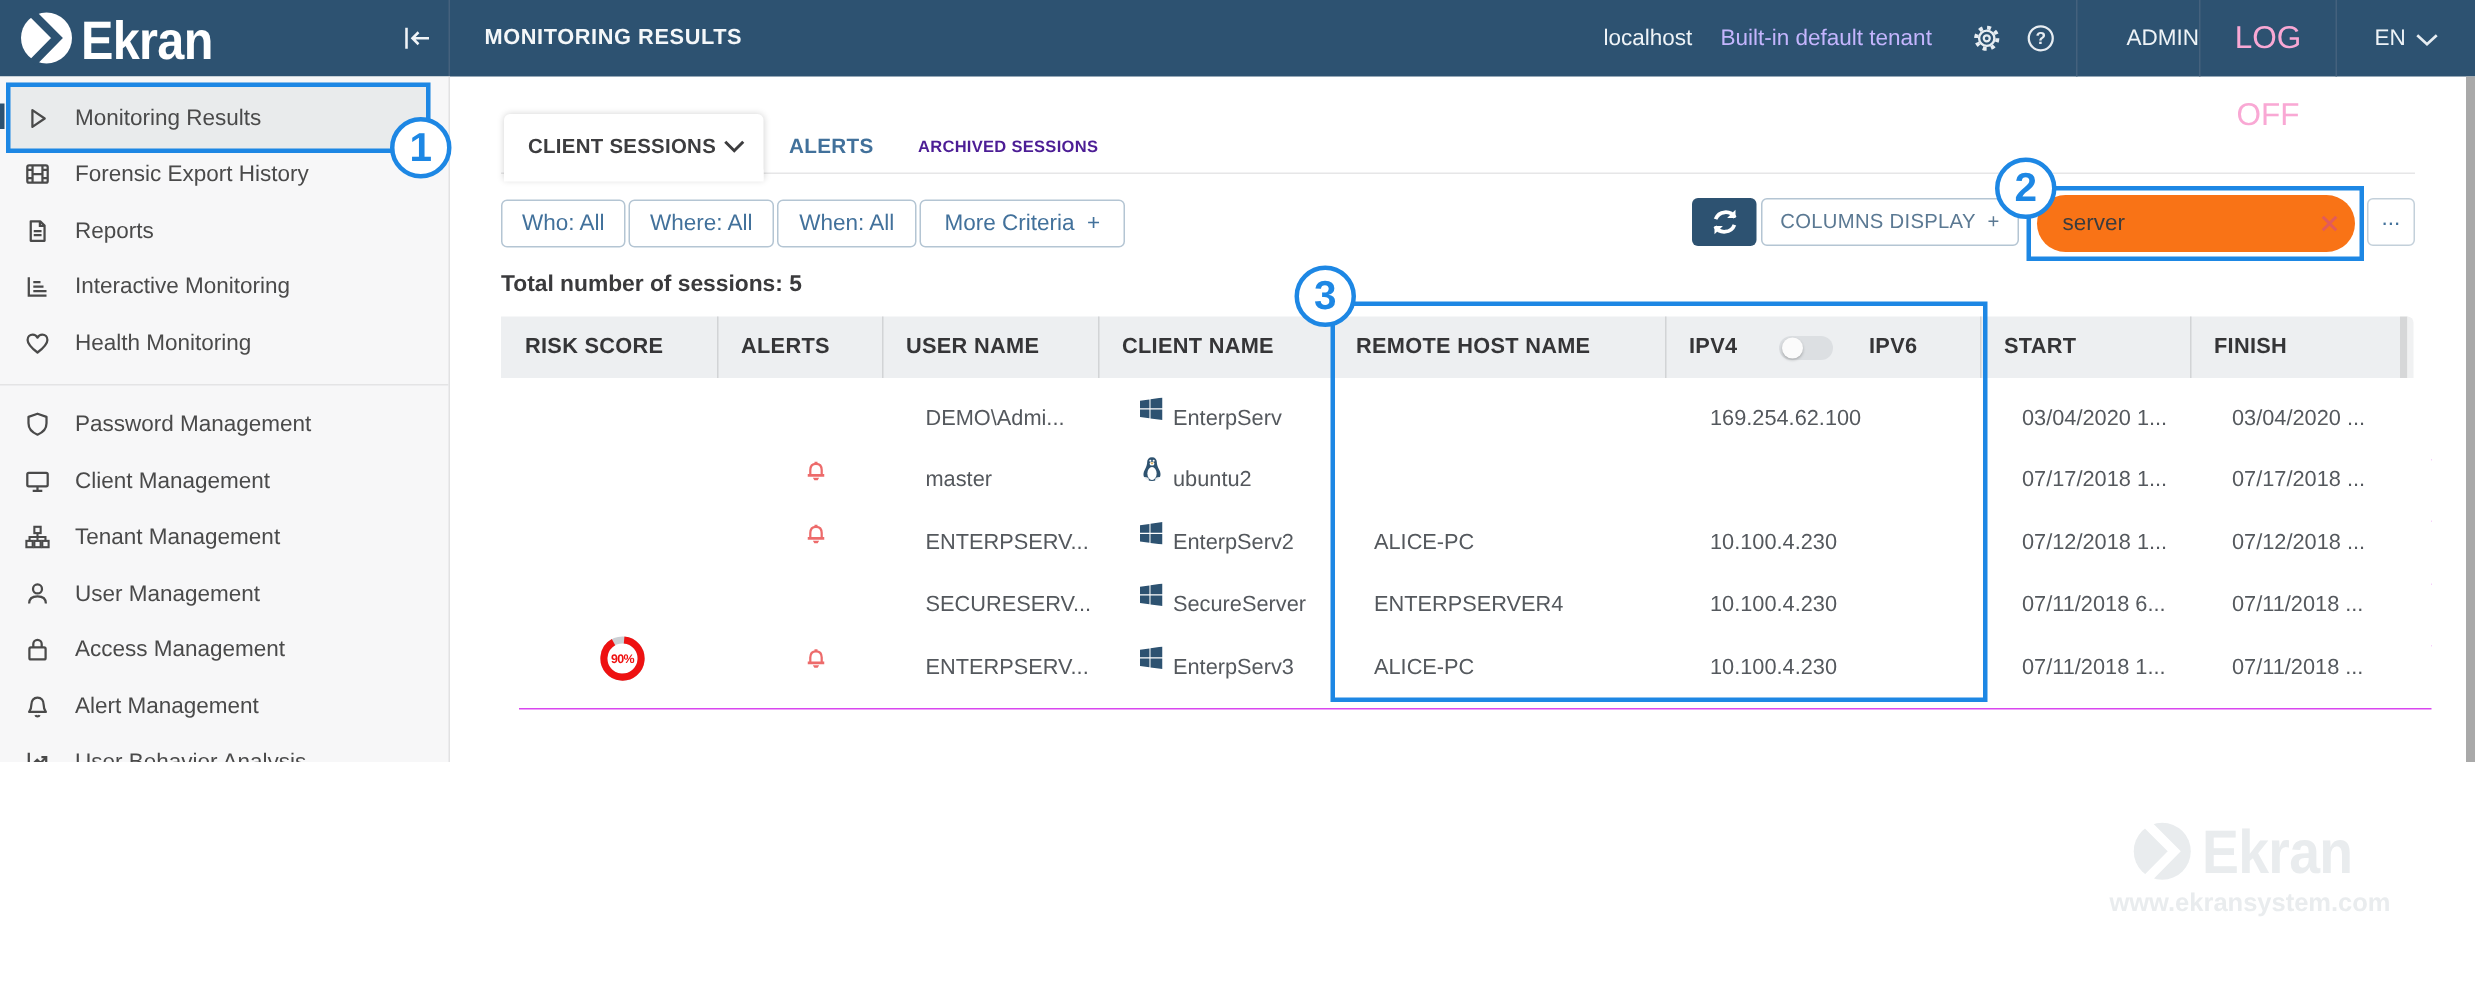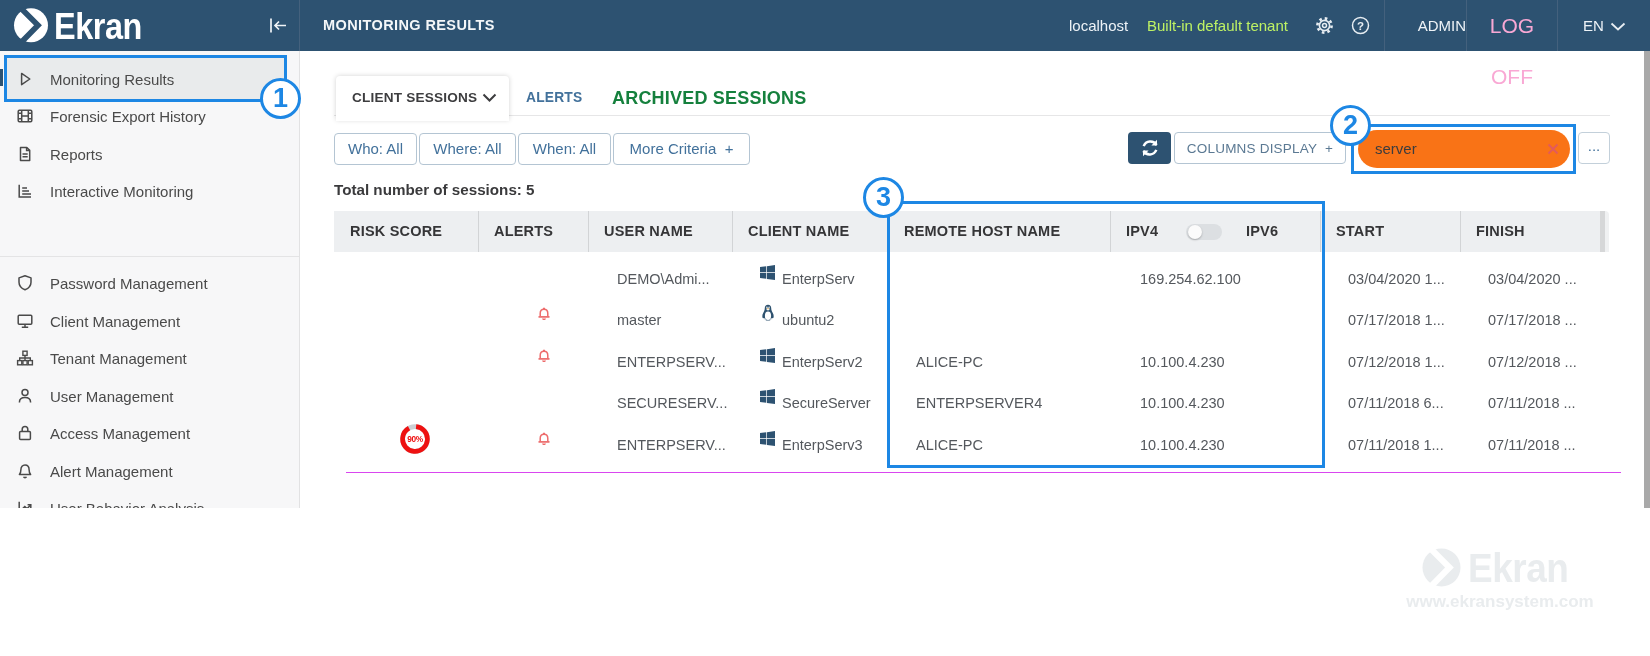--- a/index.html
+++ b/index.html
@@ -22,21 +22,21 @@
     <path d="M8.2 1.5 L25.0 18.3 L8.8 34.8" fill="none" stroke="#2d5271" stroke-width="5.6"></path>
   </svg>
   <div class="ab" style="left:54px;top:6px;font-size:36px;font-weight:700;color:#fff;letter-spacing:-.5px;transform:scaleX(.9);transform-origin:0 0">Ekran</div>
 
   <svg class="ab" style="left:269px;top:17px" width="19" height="17" viewBox="0 0 19 17">
     <path d="M2 1.5 V15.5 M17 8.5 H6 M10 4.5 L6 8.5 L10 12.5" fill="none" stroke="#f0f4f7" stroke-width="1.7"></path>
   </svg>
   <div class="ab" style="left:299px;top:0;width:1px;height:51px;background:#44617d"></div>
   <div class="ab" style="left:323px;top:0;height:51px;line-height:51px;color:#f4f7f9;font-size:14.5px;font-weight:700;letter-spacing:.4px">MONITORING RESULTS</div>
   <div class="ab" style="left:1069px;top:0;height:51px;line-height:51px;color:#eef3f7;font-size:15px">localhost</div>
-  <div class="ab" style="left:1147px;top:0;height:59px;line-height:51px;color:#bef264;font-size:15px">Built-in default tenant</div>
+  <div class="ab" style="left:1147px;top:0;height:59px;line-height:51px;color:#c4b5fd;font-size:15px">Built-in default tenant</div>
 
   <svg class="ab" style="left:1315px;top:16px" width="19" height="19" viewBox="0 0 19 19">
     <circle cx="9.5" cy="9.5" r="5.1" fill="none" stroke="#e7edf2" stroke-width="1.6"></circle>
     <circle cx="9.5" cy="9.5" r="7.1" fill="none" stroke="#e7edf2" stroke-width="2.6" stroke-dasharray="2.6 2.98"></circle>
     <circle cx="9.5" cy="9.5" r="2" fill="none" stroke="#e7edf2" stroke-width="1.5"></circle>
   </svg>
 
   <svg class="ab" style="left:1351px;top:16px" width="19" height="19" viewBox="0 0 19 19">
     <circle cx="9.5" cy="9.5" r="8" fill="none" stroke="#e7edf2" stroke-width="1.5"></circle>
     <text x="9.5" y="13.6" font-size="11.5" font-weight="700" fill="#e7edf2" text-anchor="middle" font-family="Liberation Sans">?</text>
@@ -84,20 +84,26 @@
   </div>
   <div class="mi" style="top:121px">
     <svg width="18" height="18" viewBox="0 0 18 18">
         <g fill="none" stroke="#4a4a4a" stroke-width="1.5">
           <path d="M3.2 2.8 V15 H15"></path>
           <path d="M6.2 6 H11 M6.2 9 H13 M6.2 12 H15"></path>
         </g>
       </svg>
     <span>Interactive Monitoring</span>
   </div>
+  <div class="mi" style="top:159px">
+    <svg width="18" height="18" viewBox="0 0 18 18">
+        <path d="M9 15 C4.6 11.6 2.4 9.2 2.4 6.6 C2.4 4.6 3.9 3.1 5.8 3.1 C7.1 3.1 8.3 3.8 9 5.1 C9.7 3.8 10.9 3.1 12.2 3.1 C14.1 3.1 15.6 4.6 15.6 6.6 C15.6 9.2 13.4 11.6 9 15 Z" fill="none" stroke="#4a4a4a" stroke-width="1.5" stroke-linejoin="round"></path>
+      </svg>
+    <span>Health Monitoring</span>
+  </div>
   <div class="mi" style="top:213px">
     <svg width="18" height="18" viewBox="0 0 18 18">
         <path d="M9 1.8 L15 3.9 V8.2 C15 11.8 12.7 14.3 9 15.8 C5.3 14.3 3 11.8 3 8.2 V3.9 Z" fill="none" stroke="#4a4a4a" stroke-width="1.5" stroke-linejoin="round"></path>
       </svg>
     <span>Password Management</span>
   </div>
   <div class="mi" style="top:251px">
     <svg width="18" height="18" viewBox="0 0 18 18">
         <g fill="none" stroke="#4a4a4a" stroke-width="1.5">
           <rect x="2.2" y="3.2" width="13.6" height="9" rx="1"></rect>
@@ -158,21 +164,21 @@
 </div>
 
 <div class="ab" style="left:334px;top:115px;width:1276px;height:1px;background:#e6e6e7"></div>
 <div class="ab" style="left:336px;top:76px;width:173px;height:44px;background:#fff;border-radius:4px 4px 0 0;box-shadow:0 0 5px rgba(0,0,0,.18)"></div>
 <div class="ab" style="left:336px;top:113px;width:173px;height:8px;background:#fff"></div>
 <div class="ab" style="left:352px;top:76px;height:44px;line-height:44px;font-size:13.6px;font-weight:700;color:#3d3d3f;letter-spacing:.2px">CLIENT SESSIONS</div>
 <svg class="ab" style="left:482px;top:93px" width="15" height="10" viewBox="0 0 15 10">
     <path d="M1.5 1.5 L7.5 7.5 L13.5 1.5" fill="none" stroke="#3d3d3f" stroke-width="2"></path>
   </svg>
 <div class="ab" style="left:526px;top:76px;height:44px;line-height:44px;font-size:13.8px;font-weight:700;color:#42719b;letter-spacing:.2px">ALERTS</div>
-<div class="ab" style="left:612px;top:76px;height:44px;line-height:44px;font-size:18px;font-weight:700;color:#15803d;letter-spacing:.2px">ARCHIVED SESSIONS</div>
+<div class="ab" style="left:612px;top:76px;height:44px;line-height:44px;font-size:11px;font-weight:700;color:#4c1d95;letter-spacing:.2px">ARCHIVED SESSIONS</div>
 
 <div class="fbtn" style="left:334px;width:83px">Who: All</div>
 <div class="fbtn" style="left:419px;width:97px">Where: All</div>
 <div class="fbtn" style="left:518px;width:93px">When: All</div>
 <div class="fbtn" style="left:613px;width:137px">More Criteria&nbsp; +</div>
 
 <div class="ab" style="left:1128px;top:132px;width:43px;height:32px;background:#2d5271;border-radius:4px">
   <svg class="ab" style="left:12px;top:6px" width="20" height="20" viewBox="0 0 20 20">
     <g fill="none" stroke="#ffffff" stroke-width="2.5">
       <path d="M16.6 7.0 A7.2 7.2 0 0 0 3.7 8.1"></path>

